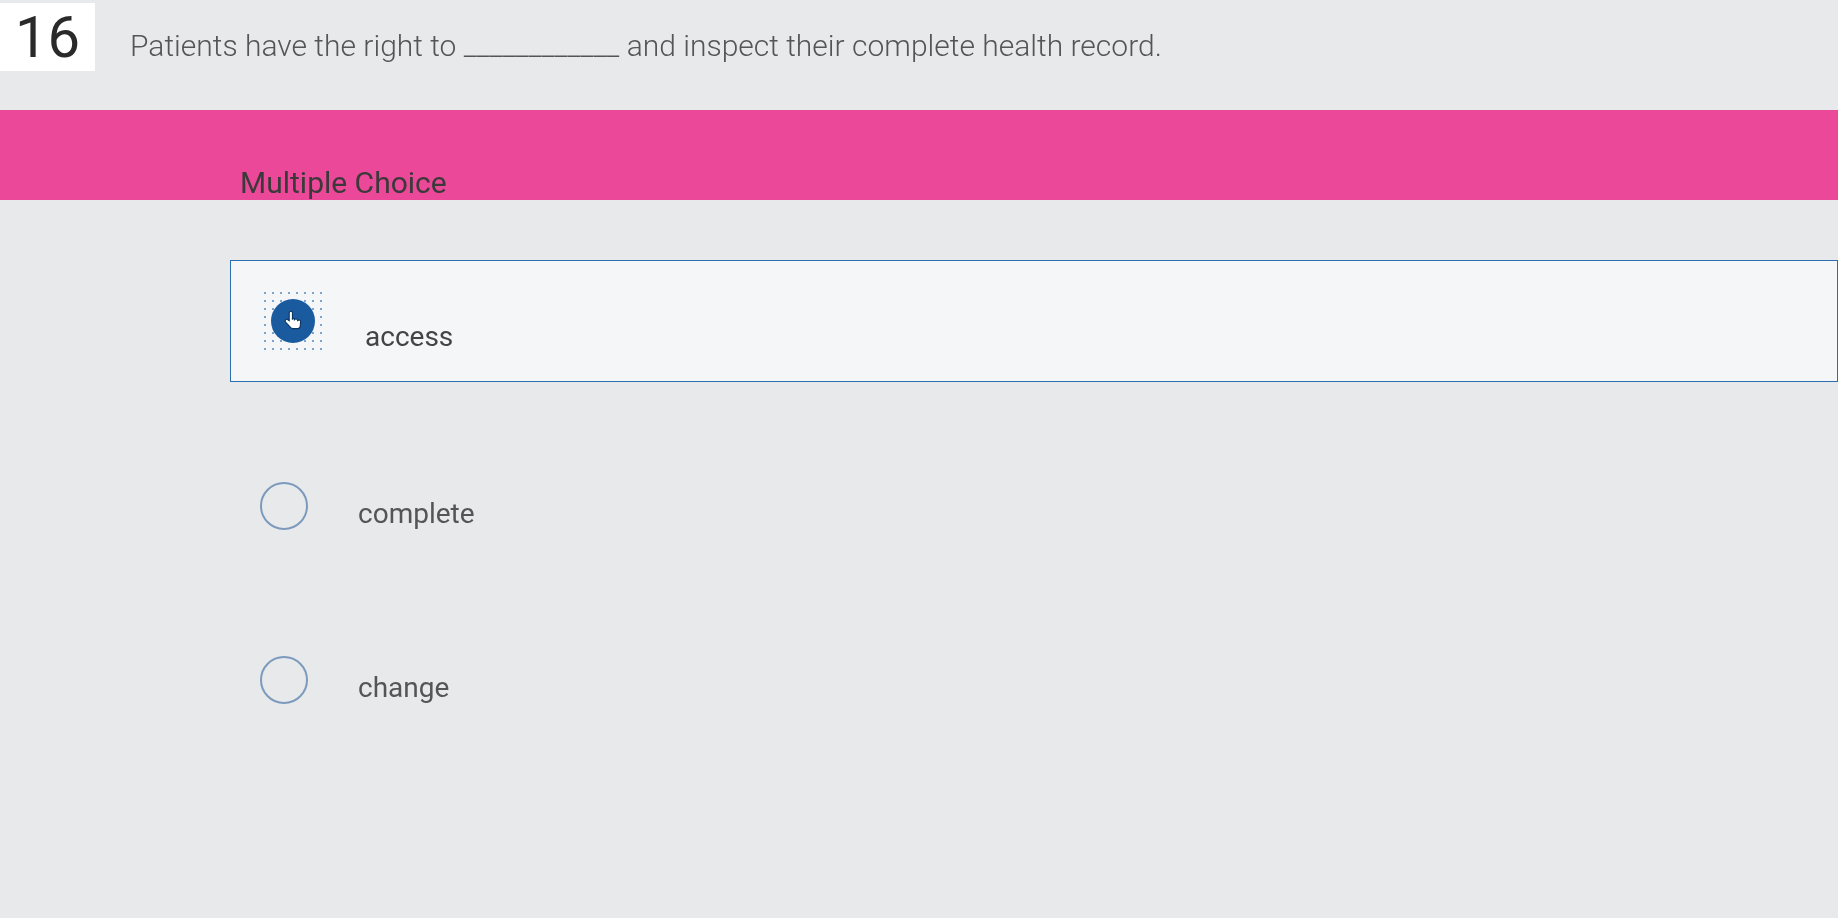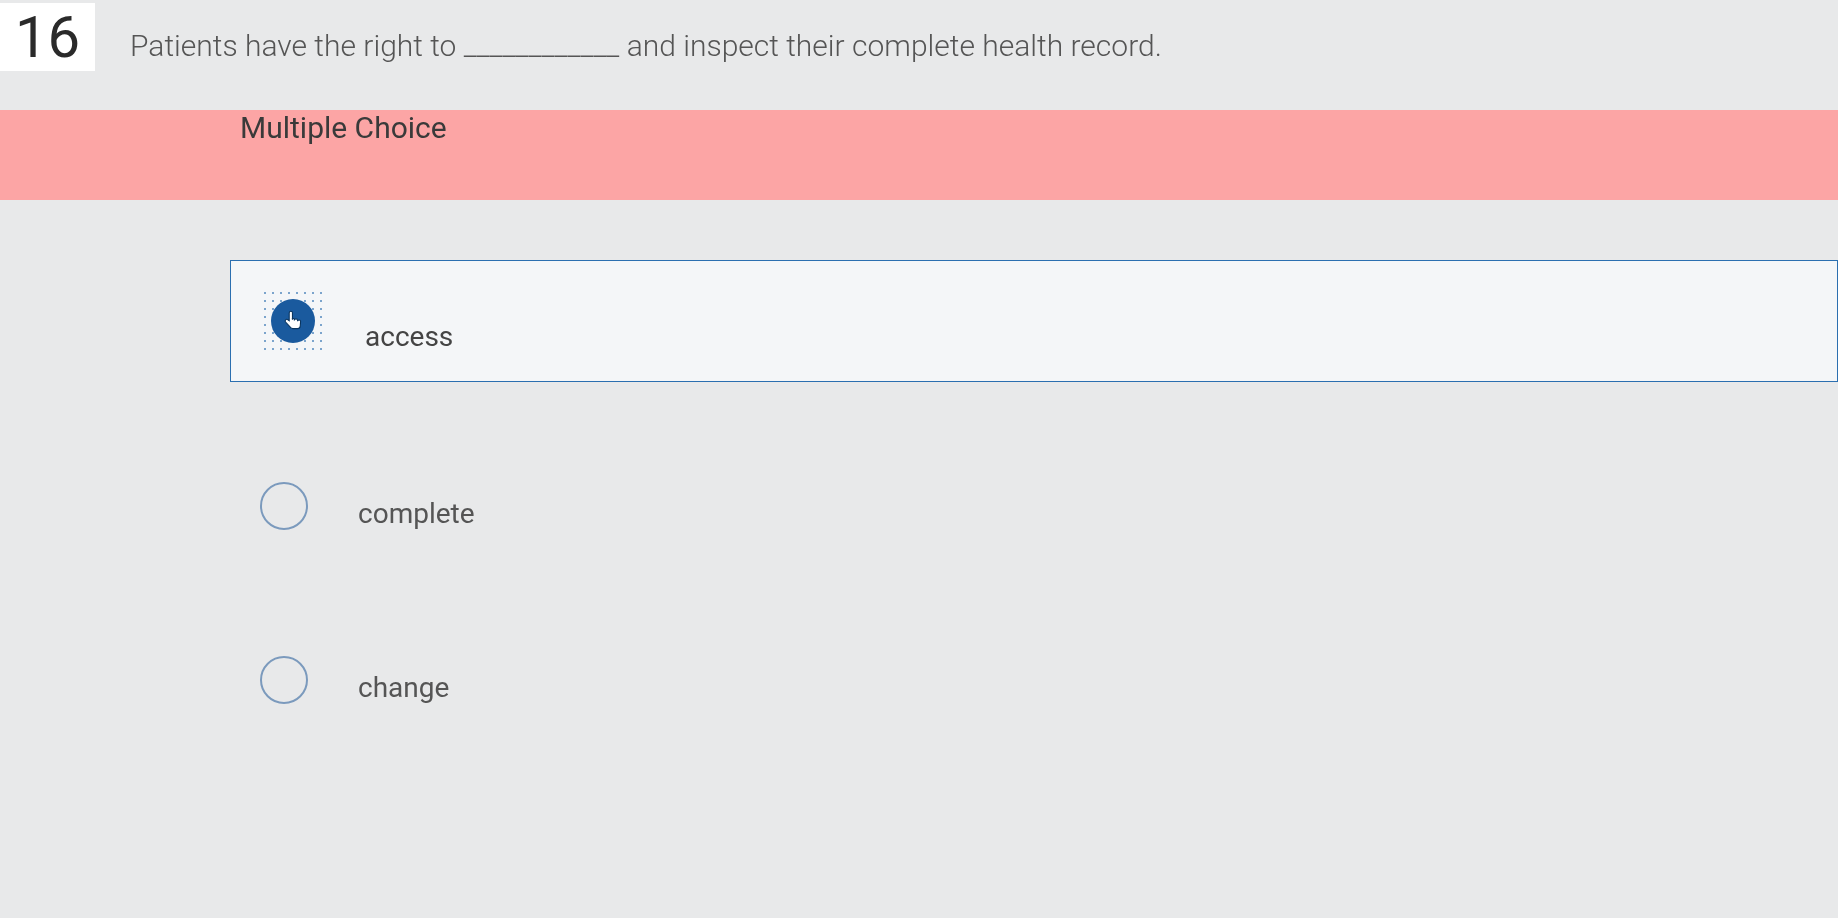--- a/index.html
+++ b/index.html
@@ -34,24 +34,24 @@
       font-weight: 300;
       white-space: nowrap;
       margin-top: 28px;
     }
     .mc-header {
       position: absolute;
       top: 110px;
       left: 0;
       right: 0;
       height: 90px;
-      background: #fca5a5;
+      background: #ec4899;
       padding-left: 240px;
       display: flex;
-      align-items: flex-start;
+      align-items: flex-end;
       font-size: 30px;
       color: #3a3a3a;
       font-weight: 400;
     }
     .options-container {
       position: absolute;
       top: 260px;
       left: 230px;
       right: 0;
     }

